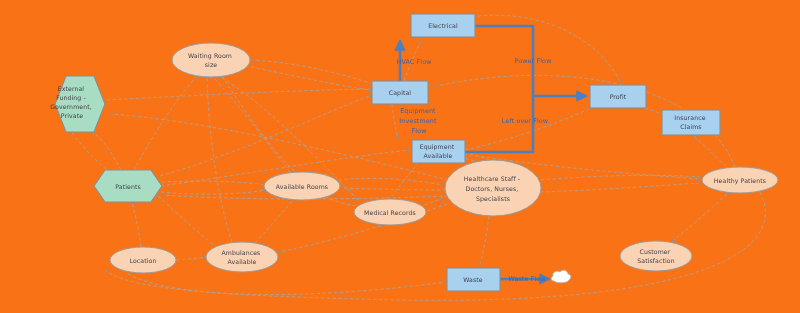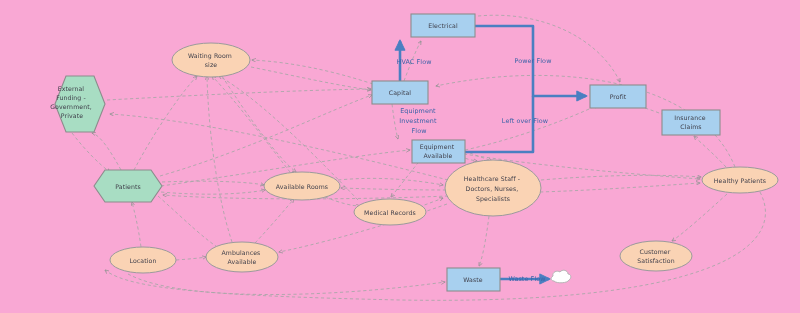--- a/index.html
+++ b/index.html
@@ -11,21 +11,21 @@
   body {
     width: 800px;
     height: 313px;
     font-family: "DejaVu Sans", sans-serif;
     overflow: hidden;
   }
   #diagram-root {
     position: relative;
     width: 800px;
     height: 313px;
-    background: #f9a8d4;
+    background: #f97316;
   }
   svg#canvas {
     display: block;
     width: 800px;
     height: 313px;
   }
   .node-label {
     font-family: "DejaVu Sans", sans-serif;
     font-size: 6.2px;
     fill: #3f3f4a;

